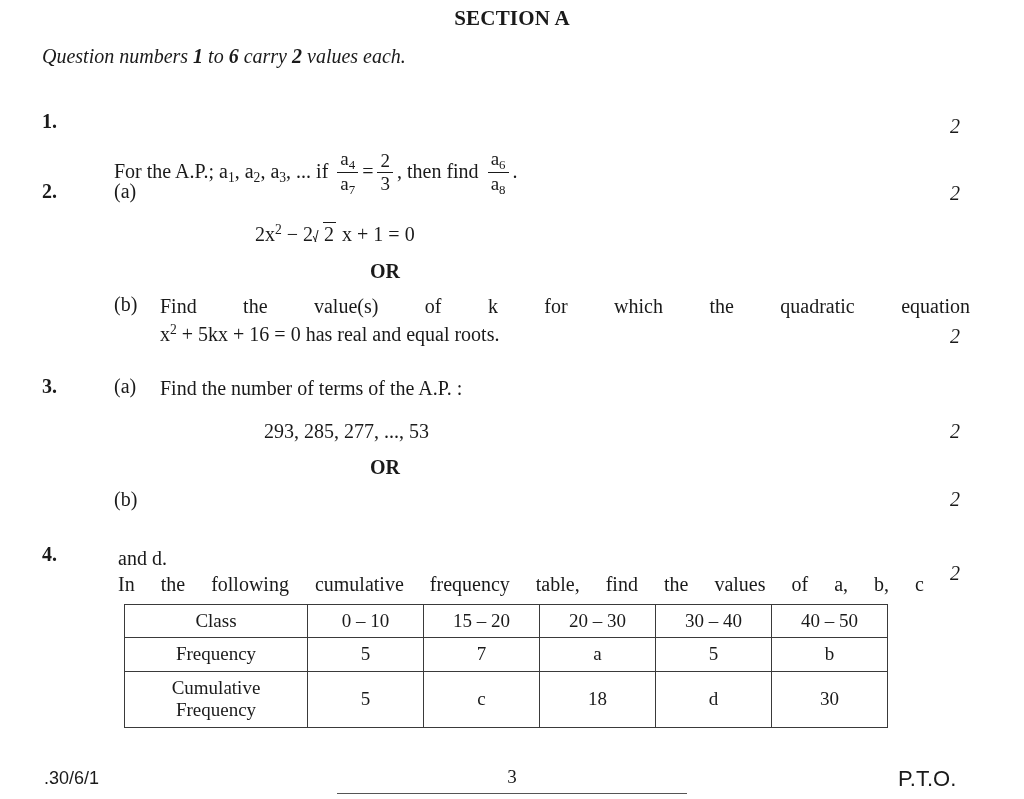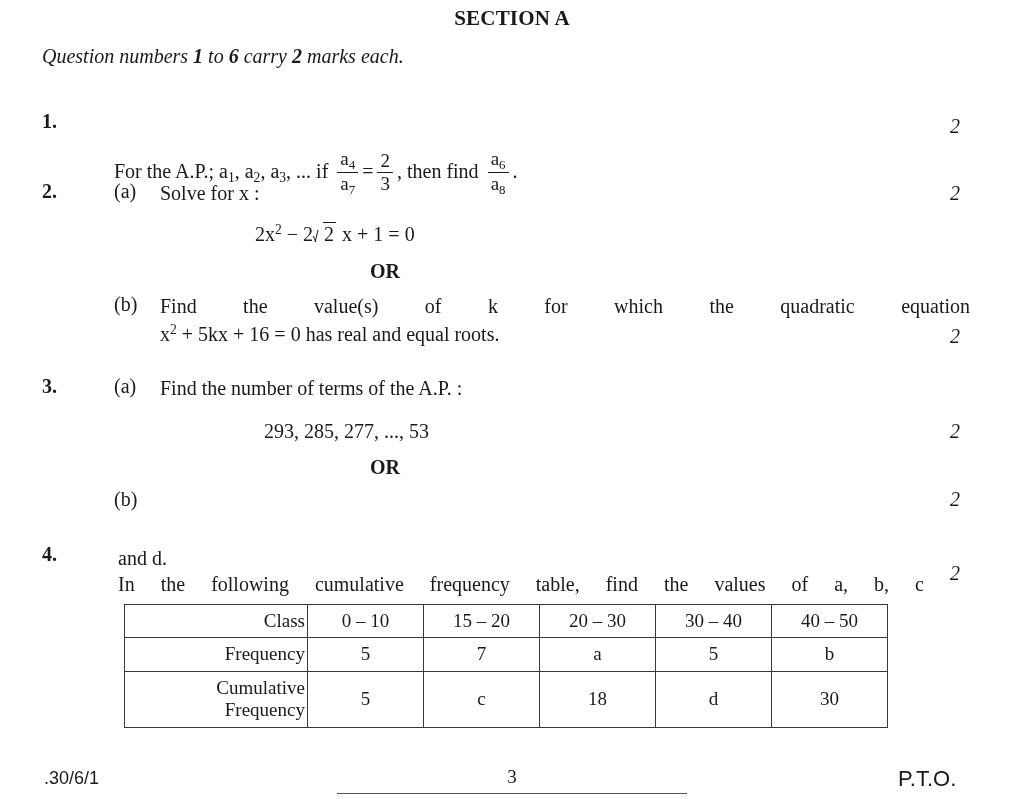--- a/index.html
+++ b/index.html
@@ -176,21 +176,20 @@
   }
   .freq-table td {
     border: 1.5px solid #3a3a3a;
     text-align: center;
     vertical-align: middle;
     padding: 5px 2px;
     line-height: 1.18;
   }
   .freq-table .rowlabel {
     width: 178px;
-    text-align: right;
   }
   .freq-table .datacol { width: 111px; }
 
   
   .footer-left {
     position: absolute;
     left: 44px;
     top: 768px;
     font-family: "Liberation Sans", "DejaVu Sans", sans-serif;
     font-size: 18px;
@@ -220,21 +219,21 @@
   }
 </style>
 </head>
 <body>
 
 <div class="page">
 
   <div class="section-title">SECTION A</div>
 
   <div class="instruction">
-    <span>Question numbers </span><b>1</b><span> to </span><b>6</b><span> carry </span><b>2</b><span> marks each.</span>
+    <span>Question numbers </span><b>1</b><span> to </span><b>6</b><span> carry </span><b>2</b><span> values each.</span>
   </div>
 
   <div class="q" style="top:110px;">
     <div class="qnum">1.</div>
     <div class="qbody" style="margin-left:72px; white-space:nowrap;margin-top:40px;">
       <span class="math">For the A.P.; a</span><sub>1</sub><span class="math">, a</span><sub>2</sub><span class="math">, a</span><sub>3</sub><span class="math">, ... </span><span class="math">if</span>
       <span class="frac">
         <span class="num"><span>a</span><sub>4</sub></span>
         <span class="den"><span>a</span><sub>7</sub></span>
       </span><span class="math">=</span><span class="frac">
@@ -245,21 +244,20 @@
         <span class="num"><span>a</span><sub>6</sub></span>
         <span class="den"><span>a</span><sub>8</sub></span>
       </span><span class="math">.</span>
     </div>
   </div>
   <div class="marks" style="position:absolute; top:115px;">2</div>
 
   <div class="q" style="top:180px;">
     <div class="qnum">2.</div>
     <div class="qpart">(a)</div>
-    <div class="qbody indent-a">Solve for x :</div>
   </div>
   <div class="marks" style="position:absolute; top:182px;">2</div>
 
   <div class="centered-eq" style="left:255px; top:222px;">
     <span class="math">2x</span><sup>2</sup> <span class="math">− 2</span><span class="sqrt"><span class="radicand">2</span></span> <span class="math">x + 1 = 0</span>
   </div>
 
   <div class="or-line" style="top:260px;">OR</div>
 
   <div class="q" style="top:293px;">

